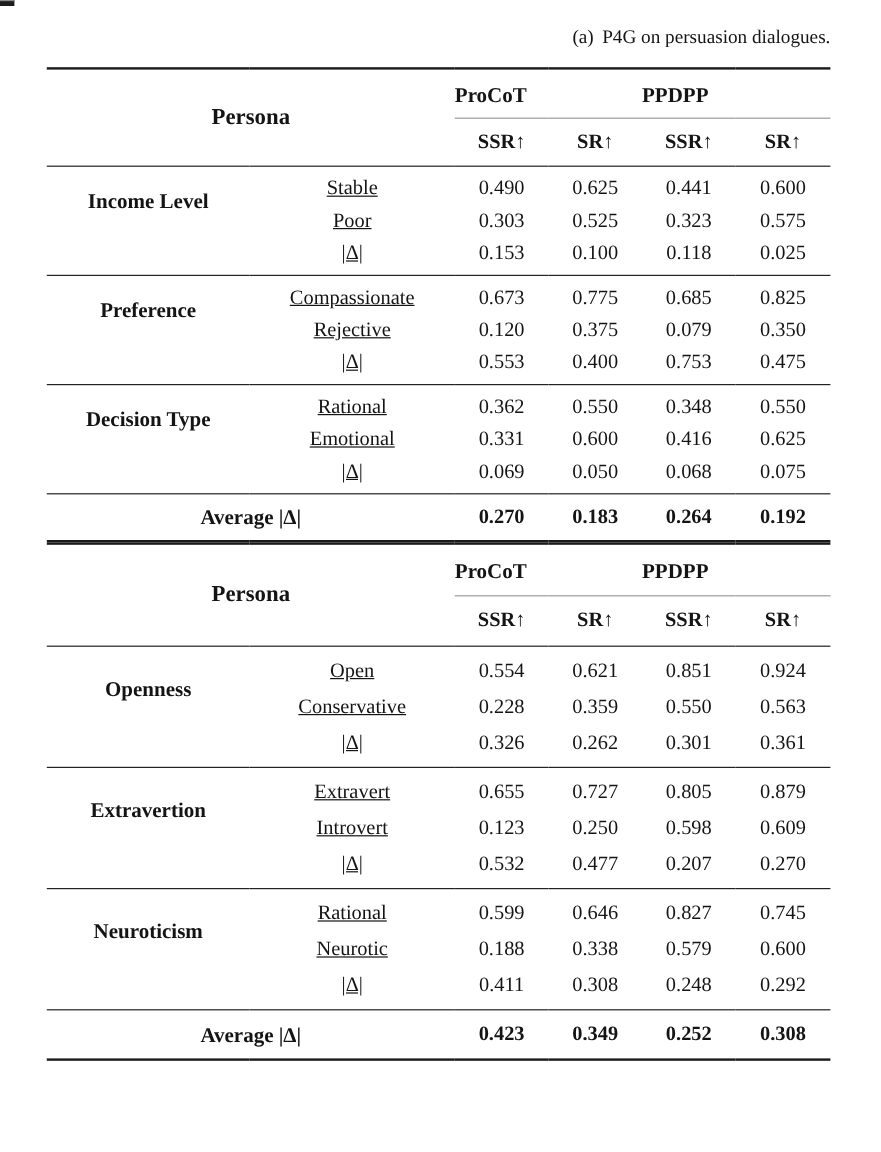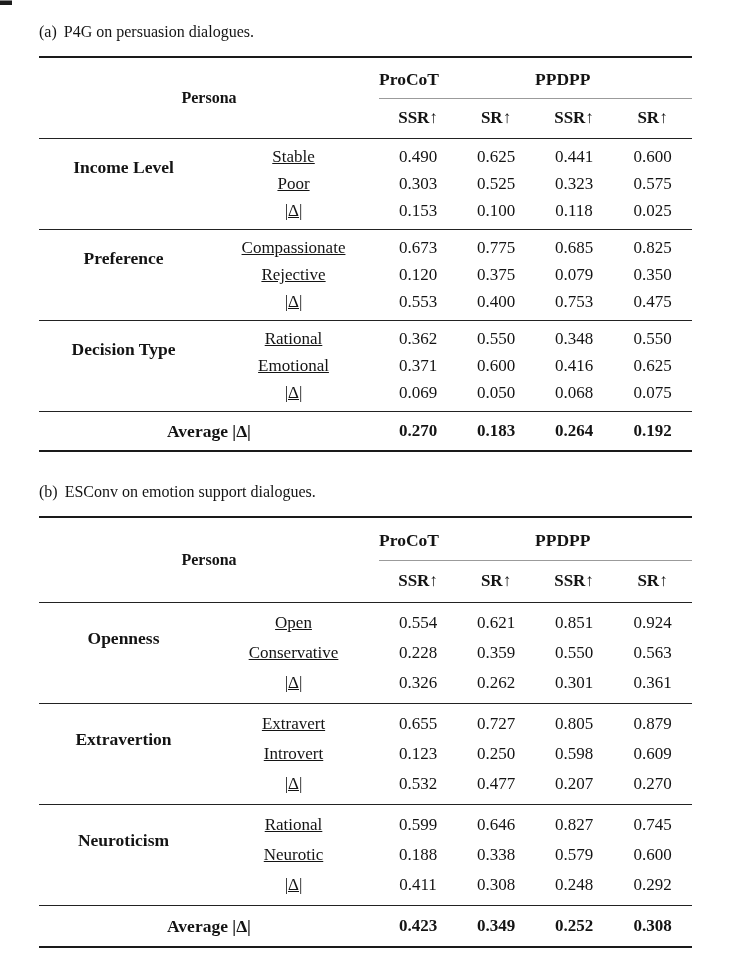--- a/index.html
+++ b/index.html
@@ -16,21 +16,21 @@
   .corner-fragment {
     position: absolute;
     left: 0; top: 0;
     width: 12px; height: 5px;
     background: #1c1c1c;
     border-top: 1px solid #8a8a8a;
   }
   .caption {
     width: 653px;
     margin-left: 39px;
-    text-align: left;
+    text-align: right;
     font-size: 16px;
     line-height: 22px;
     margin-bottom: 13px;
   }
   .caption-a { padding-top: 21px; }
   .caption-b { padding-top: 29px; }
   .caption .cap-label { margin-right: 7px; }
 
   table.results-table {
     table-layout: fixed;
@@ -42,21 +42,21 @@
     font-size: 17px;
   }
   col.c-group  { width: 169px; }
   col.c-sub    { width: 171px; }
   col.c-num    { width: 78px; }
   col.c-num-l  { width: 79px; }
 
   thead { border-bottom: 1.5px solid #222222; }
   th.persona-th {
     font-weight: bold;
-    font-size: 16px;
+    font-size: 19px;
     text-align: center;
     vertical-align: middle;
   }
   th.method-th {
     font-weight: bold;
     font-size: 17.5px;
     text-align: left;
     padding: 10px 0 8px 0;
     line-height: 22px;
     border-bottom: 1.5px solid #9b9b9b; 
@@ -183,21 +183,21 @@
         <tr class="row-first">
           <td class="group" rowspan="3">Decision Type</td>
           <td class="sub">Rational</td>
           <td class="num">0.362</td>
           <td class="num">0.550</td>
           <td class="num">0.348</td>
           <td class="num">0.550</td>
         </tr>
         <tr>
           <td class="sub">Emotional</td>
-          <td class="num">0.371</td>
+          <td class="num">0.331</td>
           <td class="num">0.600</td>
           <td class="num">0.416</td>
           <td class="num">0.625</td>
         </tr>
         <tr class="row-last">
           <td class="sub">|Δ|</td>
           <td class="num">0.069</td>
           <td class="num">0.050</td>
           <td class="num">0.068</td>
           <td class="num">0.075</td>
@@ -207,23 +207,20 @@
         <tr>
           <td class="avg-label" colspan="2">Average |Δ|</td>
           <td class="num">0.270</td>
           <td class="num">0.183</td>
           <td class="num">0.264</td>
           <td class="num">0.192</td>
         </tr>
       </tbody>
     </table>
 
-  <div class="caption caption-b">
-    <span class="cap-label">(b)</span><span>ESConv on emotion support dialogues.</span>
-  </div>
 
   <table class="results-table size-b">
     <colgroup>
       <col class="c-group">
         <col class="c-sub">
       <col class="c-num">
         <col class="c-num">
         <col class="c-num">
         <col class="c-num-l">
     </colgroup>

